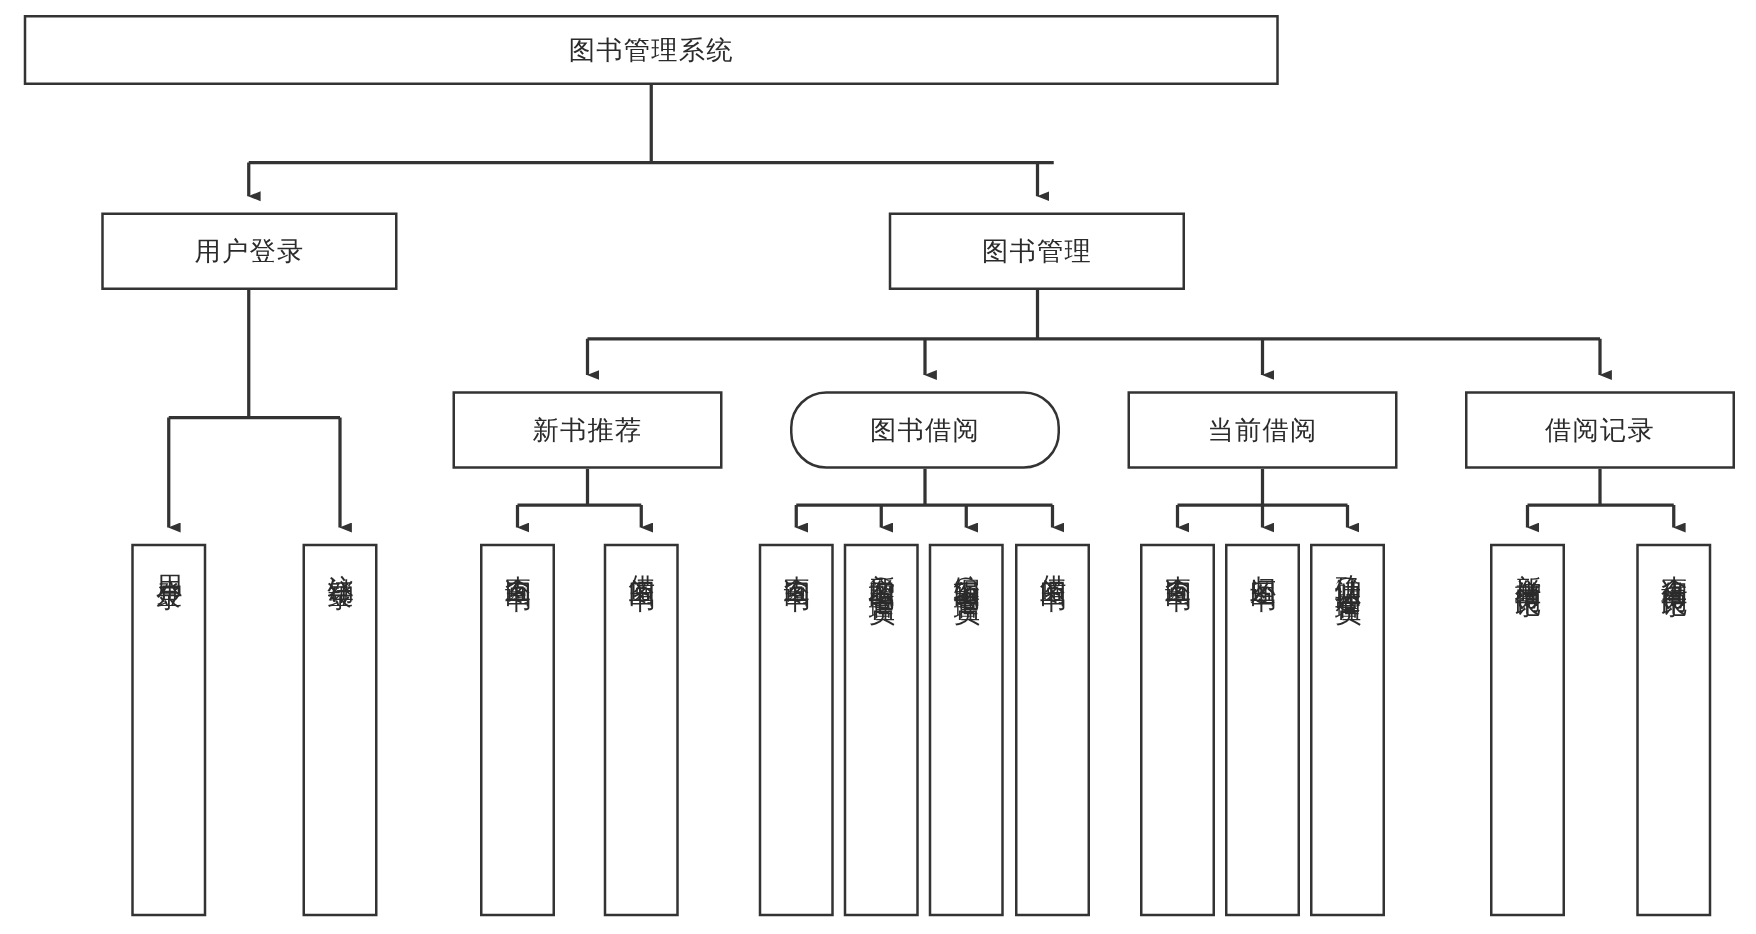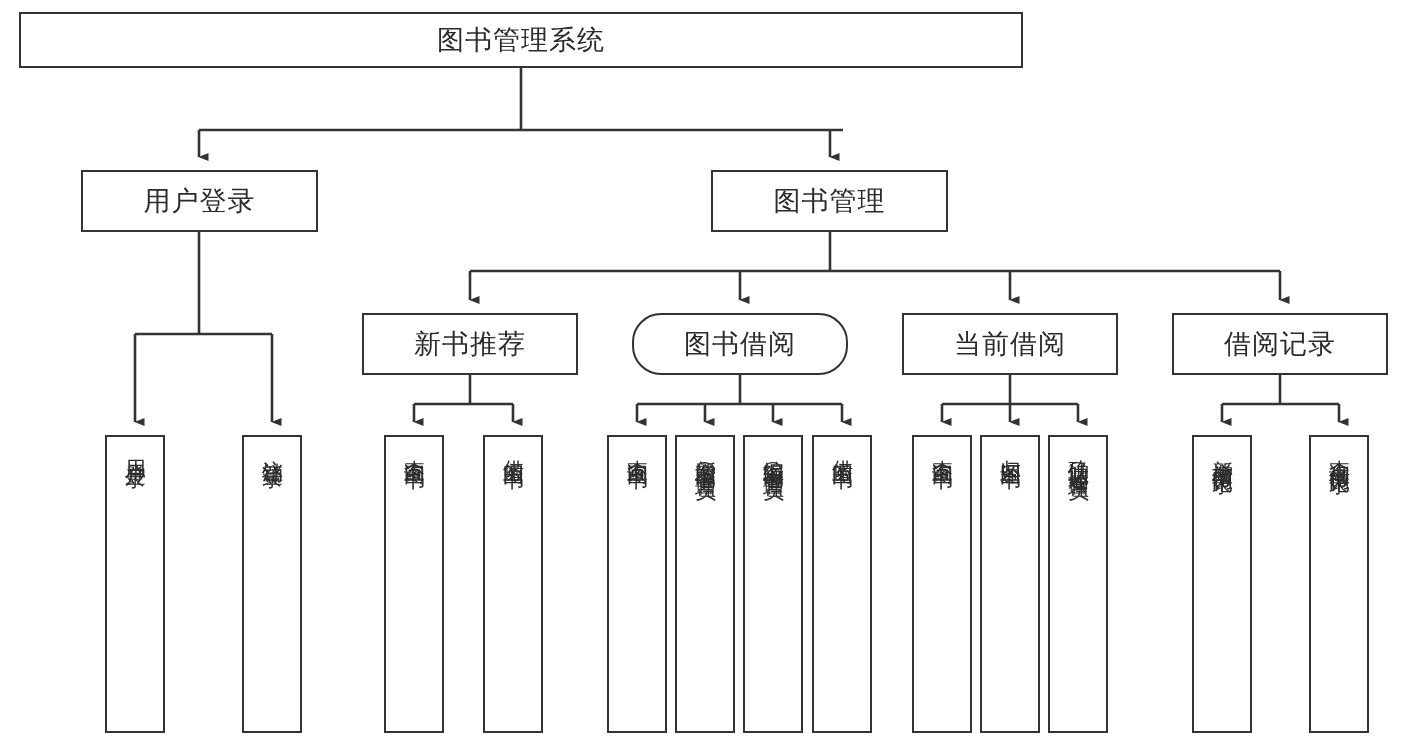--- a/index.html
+++ b/index.html
@@ -30,21 +30,21 @@
     position: absolute;
     box-sizing: border-box;
     background: #ffffff;
     border: 2px solid #333333;
     display: flex;
     align-items: center;
     justify-content: center;
     color: #2b2b2b;
   }
   .node.h-node {
-    font-size: 27px;
+    font-size: 21px;
     letter-spacing: 1px;
   }
   .node.v-node {
     font-size: 21px;
     padding: 6px 0;
     align-items: flex-start;
   }
   .v-label {
     writing-mode: vertical-rl;
     text-orientation: upright;

